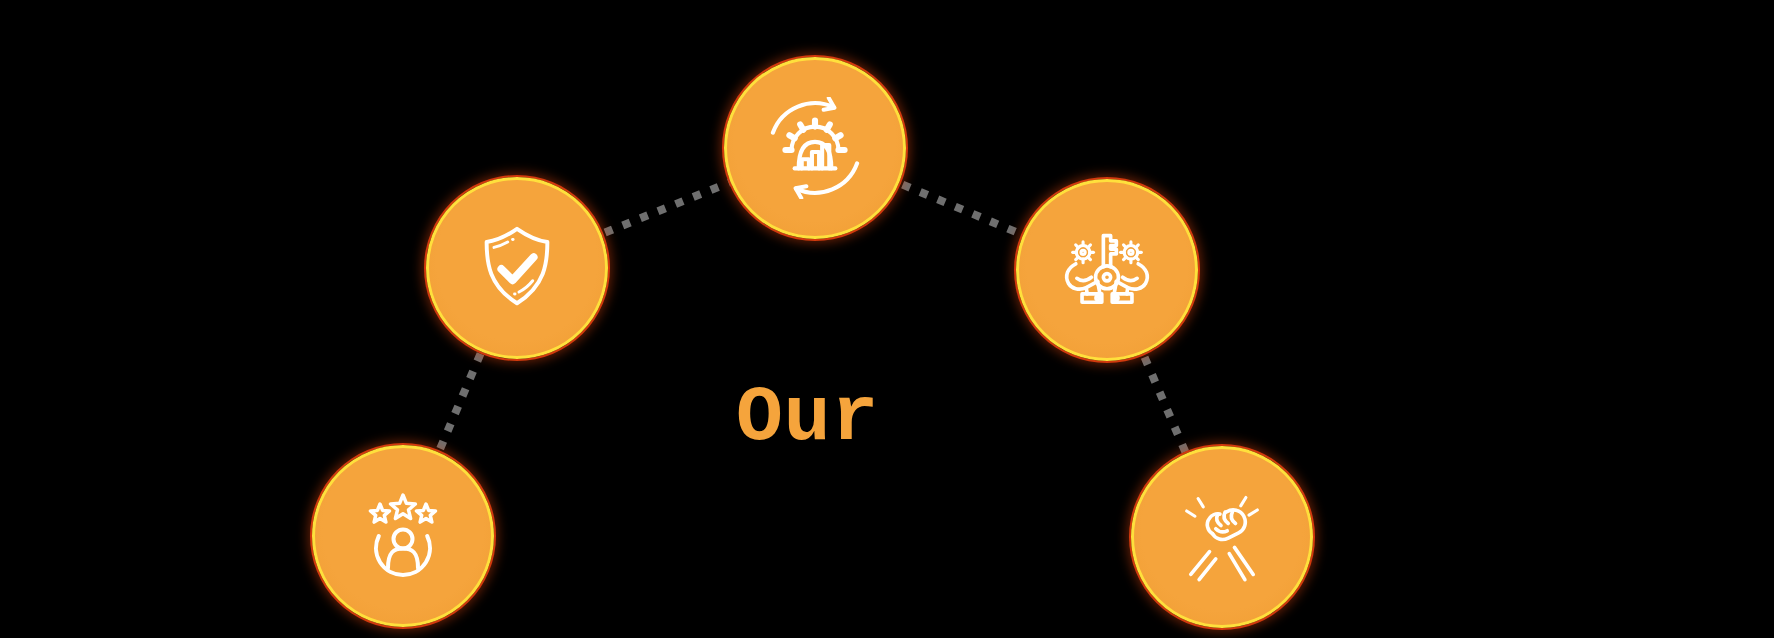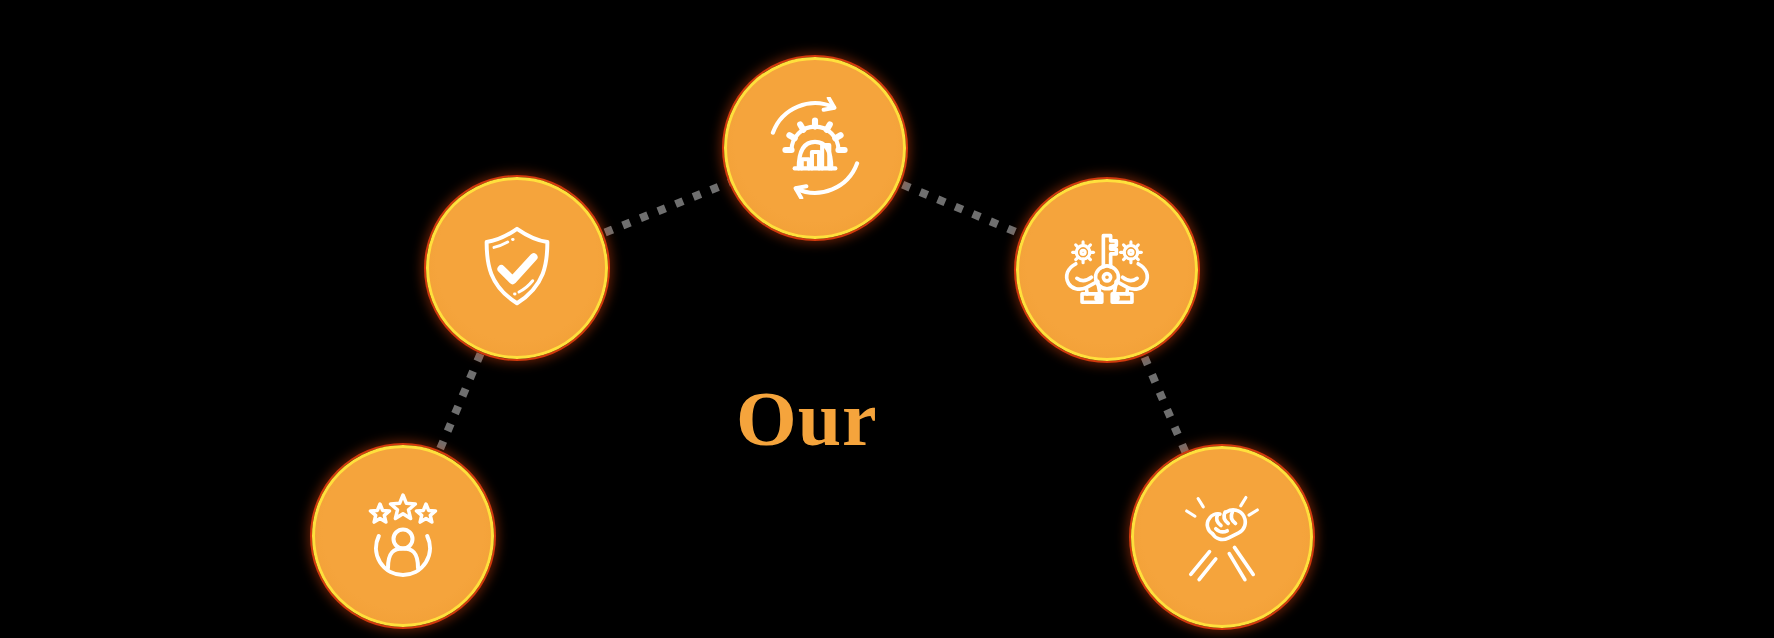--- a/index.html
+++ b/index.html
@@ -11,21 +11,21 @@
     --connector-color:#6F6F6F;
     --heading-color:#F5A43C;
     --canvas-bg:#000000;
   }
   html,body{margin:0;padding:0;background:var(--canvas-bg);}
   .stage{
     position:relative;
     width:1774px;height:638px;
     background:var(--canvas-bg);
     overflow:hidden;
-    font-family:Liberation Serif, serif;
+    font-family:Liberation Mono, monospace;
   }
   .connectors{position:absolute;left:0;top:0;z-index:1;}
   .connectors line{
     stroke:var(--connector-color);
     stroke-width:8;
     stroke-dasharray:8 11;
   }
   .node{
     position:absolute;
     width:182px;height:182px;

